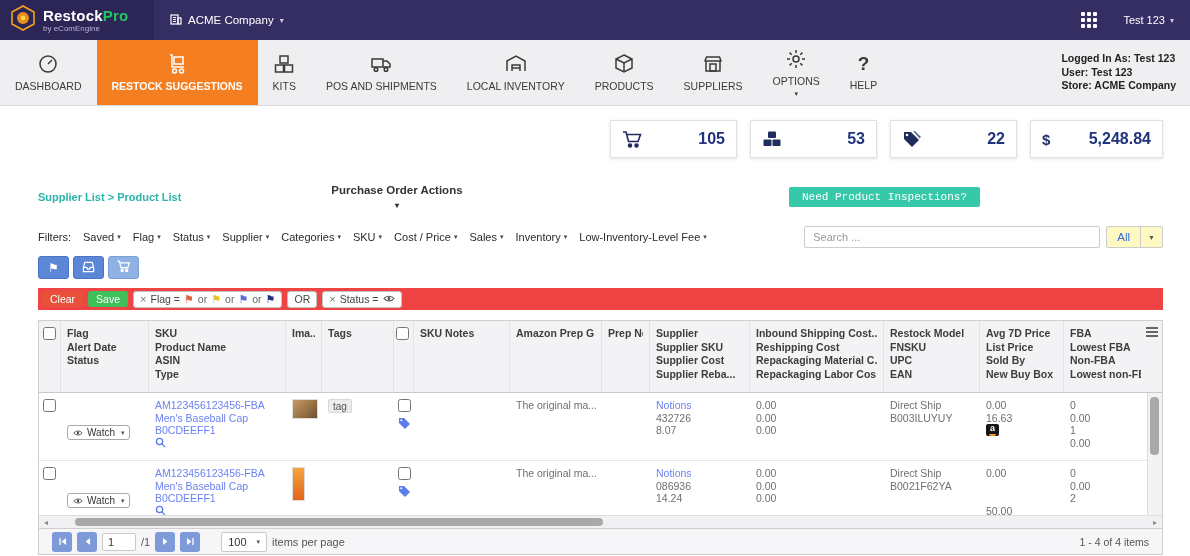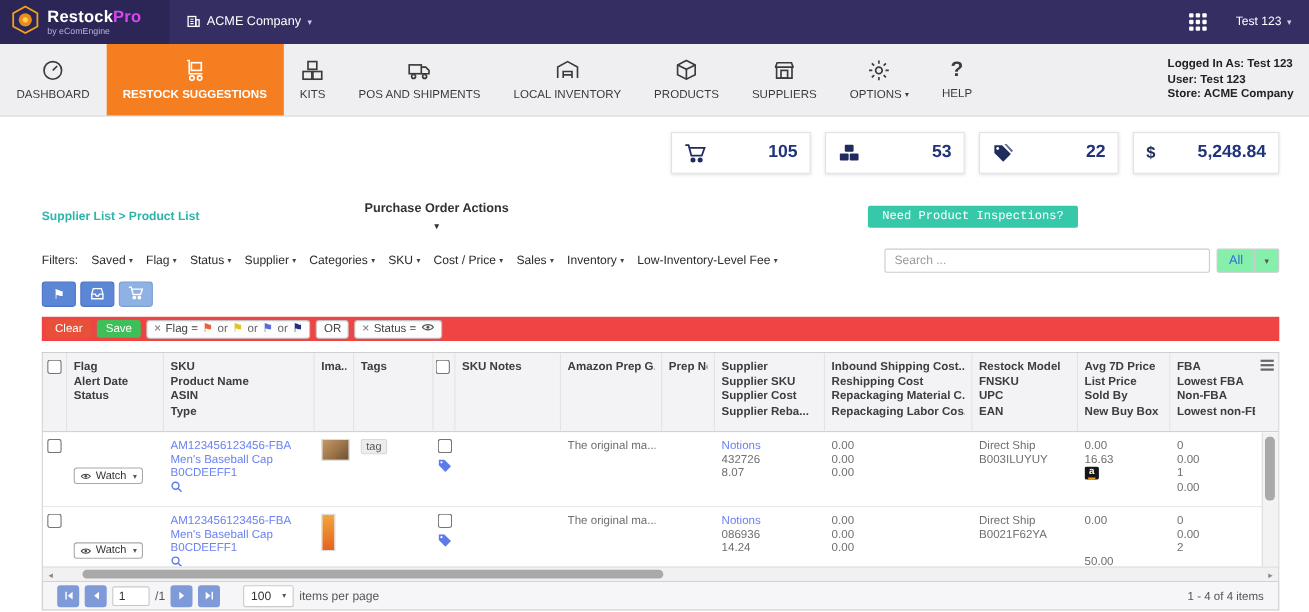--- a/index.html
+++ b/index.html
@@ -8,35 +8,35 @@
     width:1190px; height:556px; overflow:hidden; background:#fff;
     font-family:"Liberation Sans", sans-serif; -webkit-font-smoothing:antialiased;
   }
   .app { width:1190px; height:556px; position:relative; overflow:hidden; }
 
   
   .topbar { height:40px; background:#342e63; display:flex; align-items:center; color:#fff; }
   .brand { height:100%; width:154px; background:#2c2656; display:flex; align-items:center; gap:7px; padding-left:10px; cursor:pointer; }
   .logo-text { display:flex; flex-direction:column; line-height:1; }
   .logo-main { font-size:15px; font-weight:bold; letter-spacing:.2px; }
-  .logo-pro { color:#d946ef; }
+  .logo-pro { color:#22c55e; }
   .logo-by { font-size:8px; color:#b9b2dc; margin-top:2px; }
   .company-sel { display:flex; align-items:center; gap:6px; margin-left:16px; font-size:11.5px; cursor:pointer; }
   .caret { font-size:8px; color:#cfcaea; }
   .topbar-right { margin-left:auto; display:flex; align-items:center; gap:26px; padding-right:16px; }
   .grid-icon { display:grid; grid-template-columns:repeat(3,4px); grid-gap:2px; cursor:pointer; }
   .grid-icon i { width:4px; height:4px; background:#fff; border-radius:1px; }
   .user-menu { font-size:11px; display:flex; gap:5px; align-items:center; cursor:pointer; }
 
   
   .mainnav { height:66px; background:#efeff1; display:flex; border-bottom:1px solid #dcdcdc; }
   .nav-item { display:flex; flex-direction:column; align-items:center; justify-content:center; gap:5px;
               padding:0 15px; font-size:10.5px; color:#3a3a3a; cursor:pointer; white-space:nowrap; }
   .nav-item.active { background:#f57e20; color:#fff; font-weight:bold; }
-  .nav-label-row { display:flex; align-items:center; gap:3px; }
+  .nav-label-row { display:flex; align-items:center; gap:3px;flex-direction:column; }
   .nav-caret { font-size:7px; }
   .nicon { color:#3a3a3a; display:flex; }
   .nav-item.active .nicon { color:#fff; }
   .help-q { font-size:19px; font-weight:bold; color:#3a3a3a; line-height:20px; }
   .login-info { margin-left:auto; align-self:center; padding-right:14px; font-size:10.5px; font-weight:bold; color:#222; line-height:13.5px; text-align:left; }
 
   
   .stats-row { display:flex; justify-content:flex-end; gap:13px; margin:14px 27px 0 38px; }
   .stat-card { width:127px; height:38px; background:#fff; border:1px solid #e2e2e6; box-shadow:0 1px 3px rgba(40,40,60,.14);
                display:flex; align-items:center; padding:0 11px; }
@@ -53,21 +53,21 @@
   .inspect-btn { margin-left:auto; margin-right:183px; background:#36c8a8; color:#fff; font-size:11px;
                  padding:4px 13px; border-radius:2px; border:none; cursor:pointer; font-family:Liberation Mono, monospace; }
 
   
   .filters-row { display:flex; align-items:center; margin:18px 27px 0 38px; font-size:11px; color:#2b2b2b; gap:12px; white-space:nowrap; }
   .filter-item { display:flex; align-items:center; gap:3px; cursor:pointer;justify-content:space-between; }
   .fcaret { font-size:7px; color:#444; }
   .search-wrap { margin-left:auto; display:flex; align-items:center;justify-content:space-between; }
   .search-input { width:296px; height:22px; border:1px solid #ccc; border-radius:2px; font-size:11px; padding:0 8px; color:#333; font-family:inherit; }
   .search-input::placeholder { color:#9a9a9a; }
-  .all-combo { display:flex; height:22px; border:1px solid #ccc; border-radius:2px; margin-left:6px; background:#86efac; cursor:pointer; }
+  .all-combo { display:flex; height:22px; border:1px solid #ccc; border-radius:2px; margin-left:6px; background:#fef9c3; cursor:pointer; }
   .all-text { padding:0 10px; font-size:11.5px; color:#2f6cd8; display:flex; align-items:center; }
   .all-caret { width:22px; border-left:1px solid #ccc; display:flex; align-items:center; justify-content:center; font-size:8px; color:#555; }
 
   
   .viewbtns { display:flex; gap:4px; margin:8px 27px 0 38px; }
   .vbtn { width:31px; height:23px; border-radius:3px; background:#5c87d6; border:1px solid #4b74c4; color:#fff;
           display:flex; align-items:center; justify-content:center; cursor:pointer; padding:0; }
   .vbtn.sel { background:#8fb1e4; border-color:#7aa0d6; }
   .flag-glyph { font-size:12px; line-height:1; }
 

